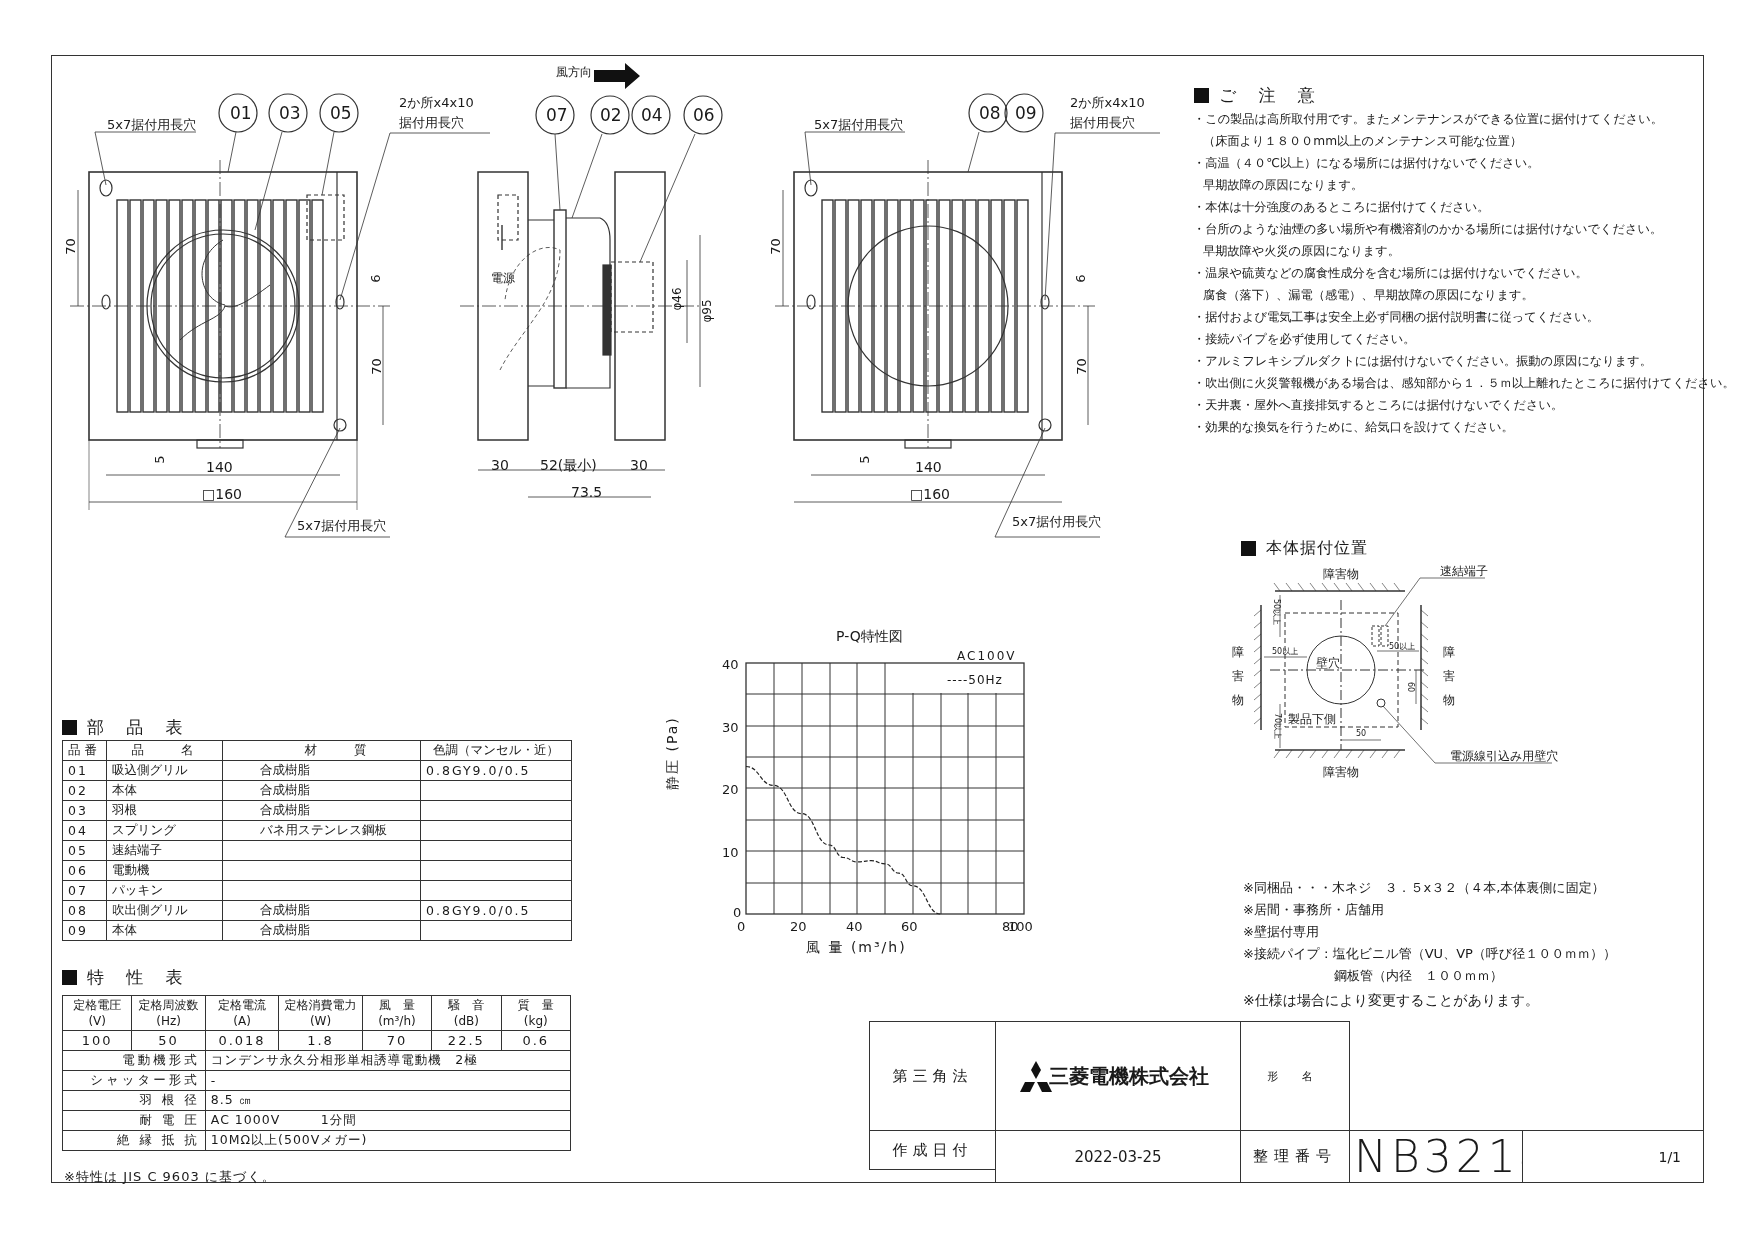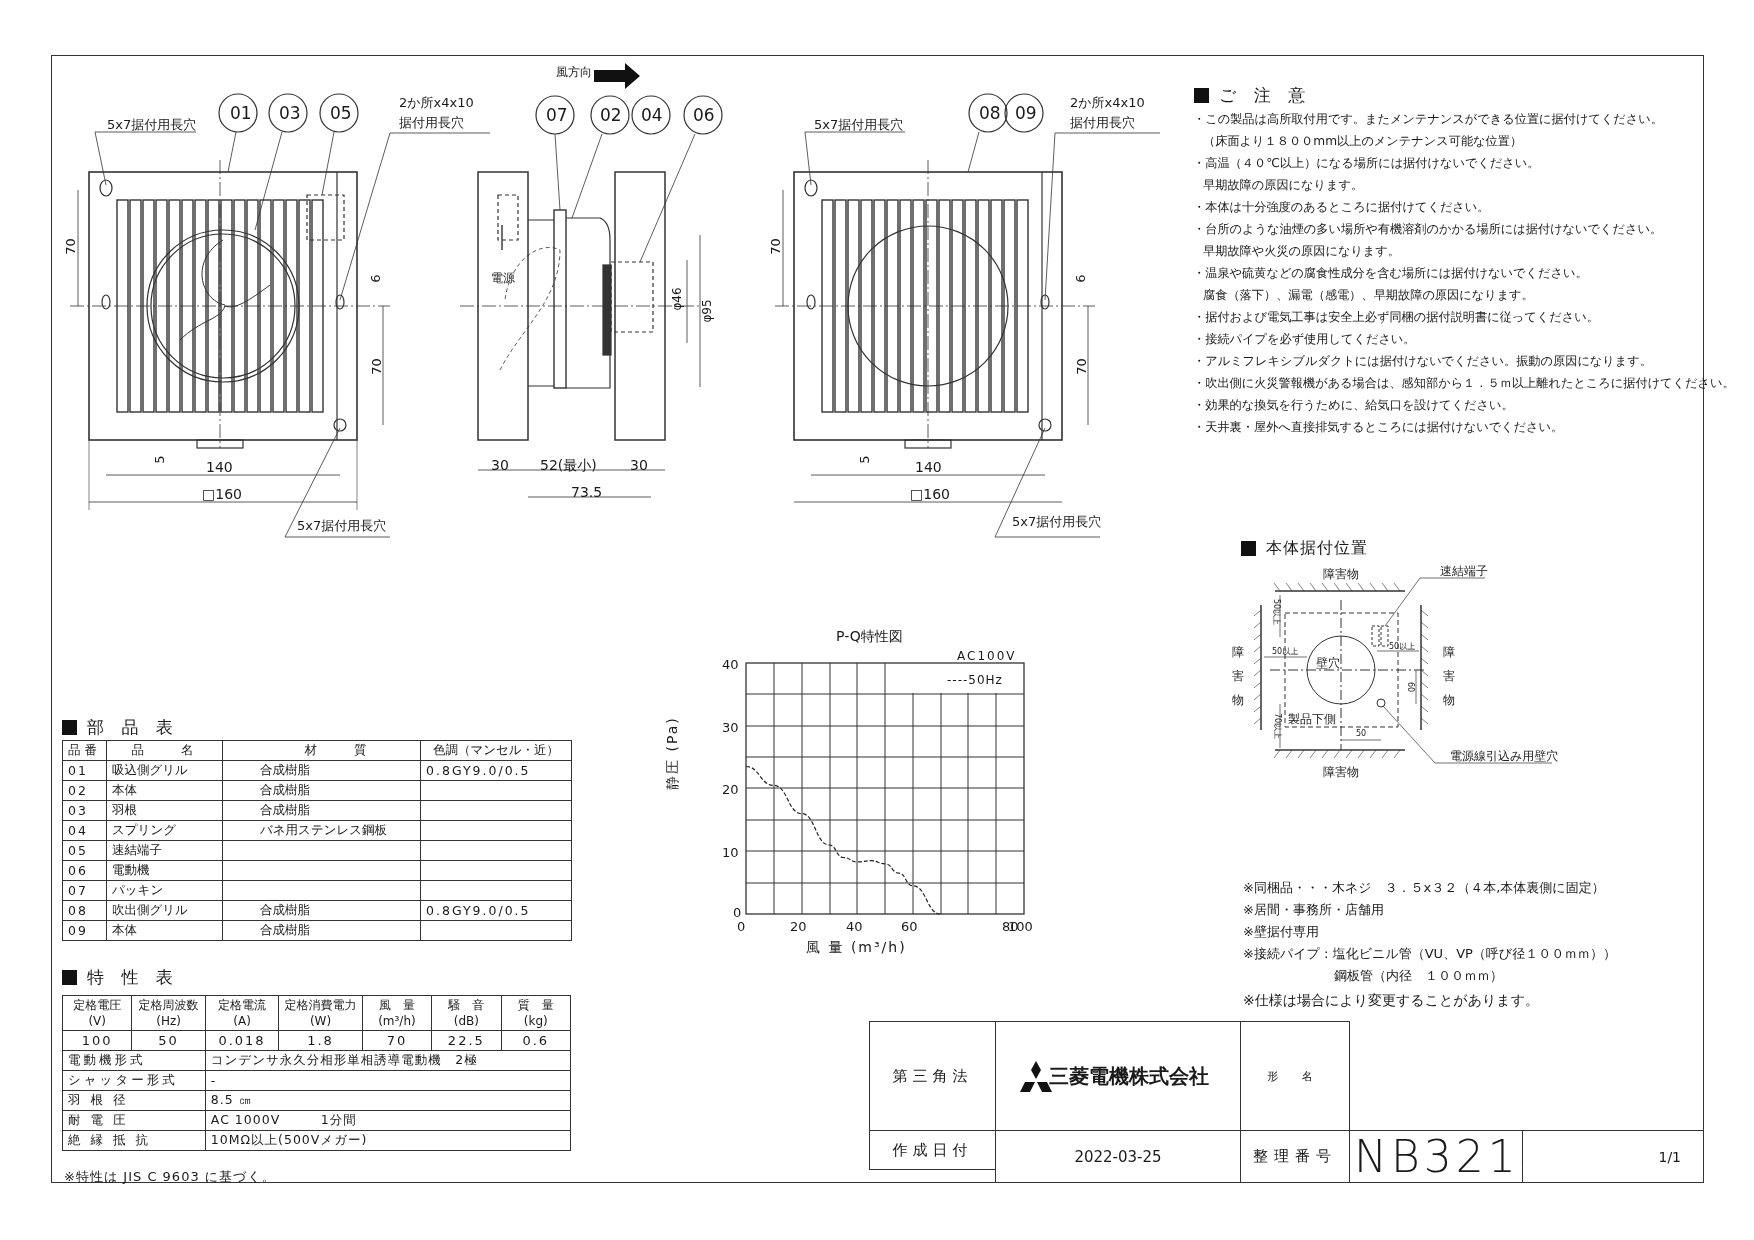--- a/index.html
+++ b/index.html
@@ -2,35 +2,35 @@
 <html><head>
 <meta charset="utf-8">
 <style>
   html, body { margin:0; padding:0; background:#ffffff; }
   body { width:1754px; height:1240px; position:relative; overflow:hidden;
          font-family:"DejaVu Sans", "Liberation Sans", sans-serif; color:#1a1a1a; }
   .abs { position:absolute; }
   .frame { position:absolute; left:51px; top:55px; width:1653px; height:1128px; border:1.5px solid #333; box-sizing:border-box; }
   svg.draw { position:absolute; left:0; top:0; }
   .t { position:absolute; white-space:nowrap; font-size:13px; line-height:1; }
-  .sec-h { position:absolute; font-size:17px; letter-spacing:6px; display:flex; align-items:center; }
+  .sec-h { position:absolute; font-size:17px; letter-spacing:6px; display:flex; align-items:center;font-family:Liberation Mono, monospace; }
   .sec-h .sq { width:15px; height:15px; background:#111; margin-right:10px; display:inline-block; }
   .notes { position:absolute; left:1193px; top:108px; font-size:12.2px; line-height:22px; }
   .notes div { white-space:nowrap; }
   table.grid { position:absolute; border-collapse:collapse; font-size:12.5px; }
   table.grid td { border:1.3px solid #333; padding:0 5px; height:19px; white-space:nowrap; }
   .parts td.no { width:26px; text-align:left; letter-spacing:2px; }
   .parts td.nm { width:105px; }
   .parts td.mat { width:155px;padding-left:37px; }
   .parts td.col { width:140px; letter-spacing:2px; }
   .parts tr.head td { text-align:center; letter-spacing:4px; }
   .spec td { text-align:center; }
   .spec tr.head td { height:34px; line-height:16px; font-size:12px; }
   .spec tr.vals td { letter-spacing:2px; font-size:13px; }
-  .spec td.lab { text-align:left; letter-spacing:3px; }
+  .spec td.lab { text-align:right; letter-spacing:3px; }
   .spec td.val { text-align:left; letter-spacing:1px; }
   .title-block { position:absolute; left:869px; top:1021px; width:835px; height:162px; }
   .tb-cell { position:absolute; border:1.3px solid #333; box-sizing:border-box; display:flex; align-items:center; justify-content:center; }
   .remarks { position:absolute; left:1243px; top:877px; font-size:13px; line-height:22px; }
   .remarks div { white-space:nowrap; }
 </style>
 </head>
 <body>
 
 <div class="frame"></div>
@@ -271,22 +271,22 @@
   <div style="padding-left:10px">早期故障の原因になります。</div>
   <div>・本体は十分強度のあるところに据付けてください。</div>
   <div>・台所のような油煙の多い場所や有機溶剤のかかる場所には据付けないでください。</div>
   <div style="padding-left:10px">早期故障や火災の原因になります。</div>
   <div>・温泉や硫黄などの腐食性成分を含む場所には据付けないでください。</div>
   <div style="padding-left:10px">腐食（落下）、漏電（感電）、早期故障の原因になります。</div>
   <div>・据付および電気工事は安全上必ず同梱の据付説明書に従ってください。</div>
   <div>・接続パイプを必ず使用してください。</div>
   <div>・アルミフレキシブルダクトには据付けないでください。振動の原因になります。</div>
   <div>・吹出側に火災警報機がある場合は、感知部から１．５ｍ以上離れたところに据付けてください。</div>
+  <div>・天井裏・屋外へ直接排気するところには据付けないでください。</div>
   <div>・効果的な換気を行うために、給気口を設けてください。</div>
-  <div>・天井裏・屋外へ直接排気するところには据付けないでください。</div>
 </div>
 
 <div class="sec-h" style="left:1241px;top:538px;letter-spacing:1px;font-size:16px;">
   <span class="sq"></span>
   <span>本体据付位置</span>
 </div>
 <span class="t" style="left:1323px;top:568px;font-size:12px;">障害物</span>
 <span class="t" style="left:1323px;top:766px;font-size:12px;">障害物</span>
 <div class="abs" style="left:1232px;top:640px;font-size:12px;line-height:24px;">
   <div>障</div>

